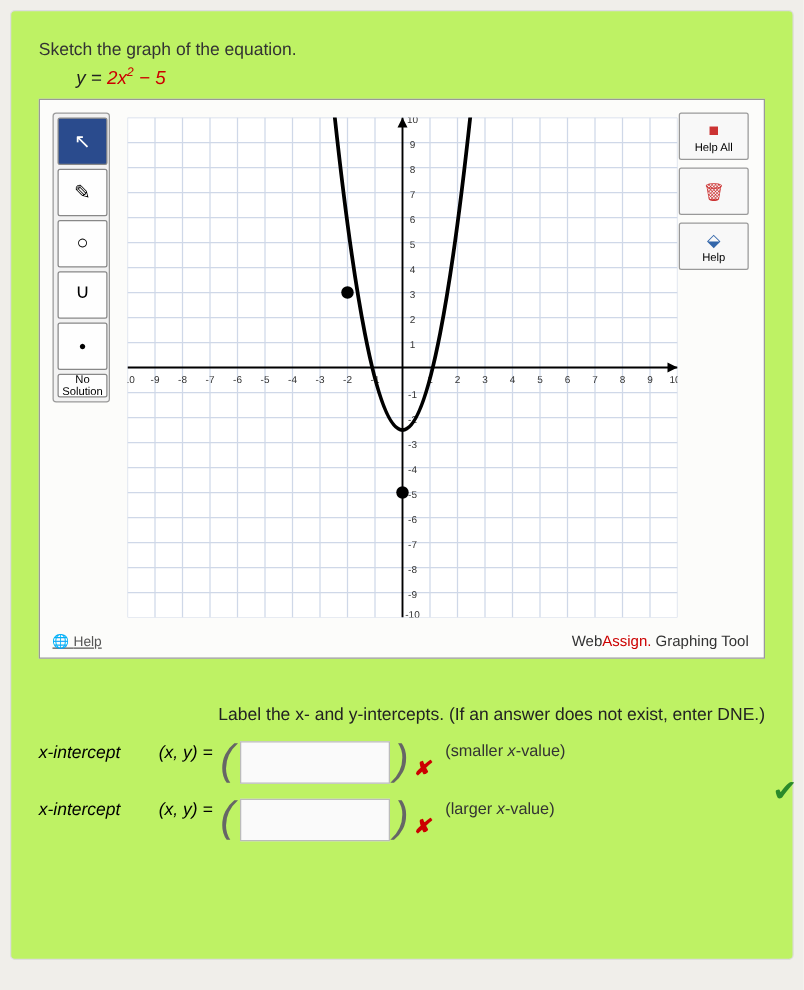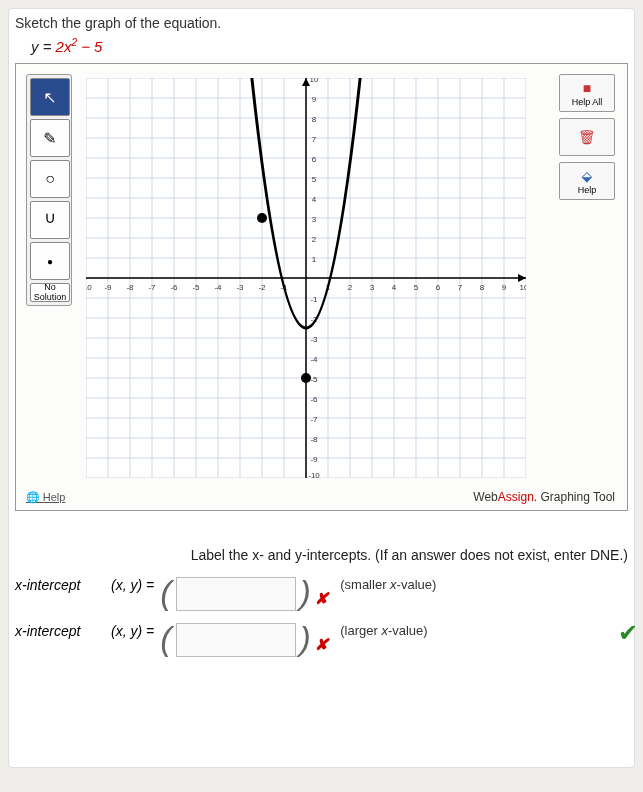--- a/index.html
+++ b/index.html
@@ -1,19 +1,19 @@
 <!DOCTYPE html>
 <html><head>
 <meta charset="utf-8">
 <style>
 * { box-sizing: border-box; margin: 0; padding: 0; }
 body { font-family: Verdana, Arial, sans-serif; background: #f0eeea; width: 643px; height: 792px; overflow: hidden; position: relative; }
-.page { background: #ffffff; margin: 8px; padding: 6px; border: 1px solid #ddd; border-radius: 4px; min-height: 760px; position: relative; }
+.page { background: #bef264; margin: 8px; padding: 22px; border: 1px solid #ddd; border-radius: 4px; min-height: 760px; position: relative; }
 .instruction { font-size: 14px; color: #333; margin-bottom: 6px; }
-.equation { font-size: 15px; font-style: italic; margin: 0 0 8px 16px; color: #222; }
+.equation { font-size: 15px; font-style: italic; margin: 0 0 8px 30px; color: #222; }
 .eq-red { color: #c00; }
 .eq-sup { font-size: 10px; vertical-align: super; }
 
 .graph-area { border: 1px solid #999; background: #fcfcfa; position: relative; height: 448px; padding: 6px; }
 .toolbar { position: absolute; left: 10px; top: 10px; width: 46px; background: #f2f2f2; border: 1px solid #999; border-radius: 3px; }
 .tool-btn { width: 40px; height: 38px; margin: 3px; background: #fefefe; border: 1px solid #888; border-radius: 2px; display: flex; align-items: center; justify-content: center; font-size: 16px; cursor: pointer; }
 .tool-btn.selected { background: #2a4b8d; color: #fff; }
 .tool-btn.nosol { font-size: 9px; text-align: center; line-height: 1.1; height: 19px; }
 .help-link { position: absolute; left: 10px; bottom: 6px; font-size: 11px; color: #555; text-decoration: underline; cursor: pointer; }
 

